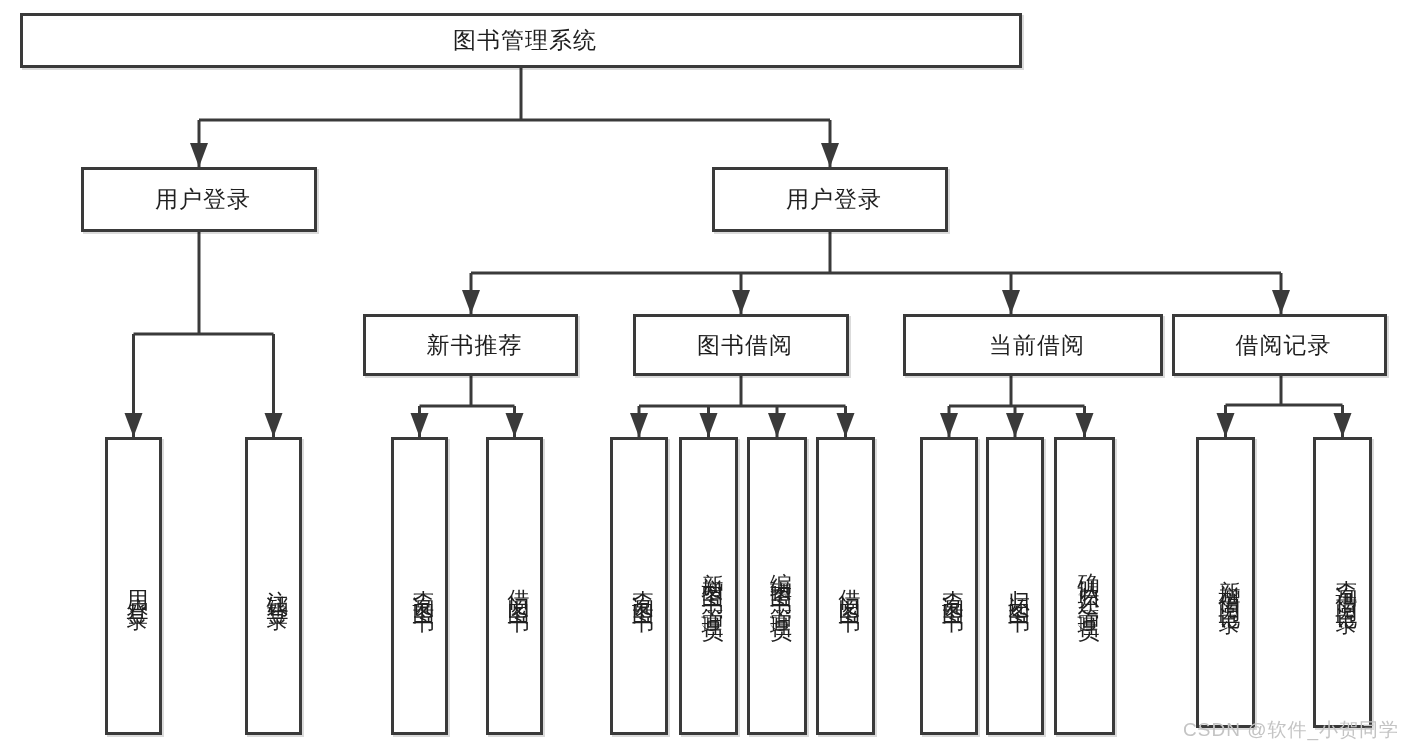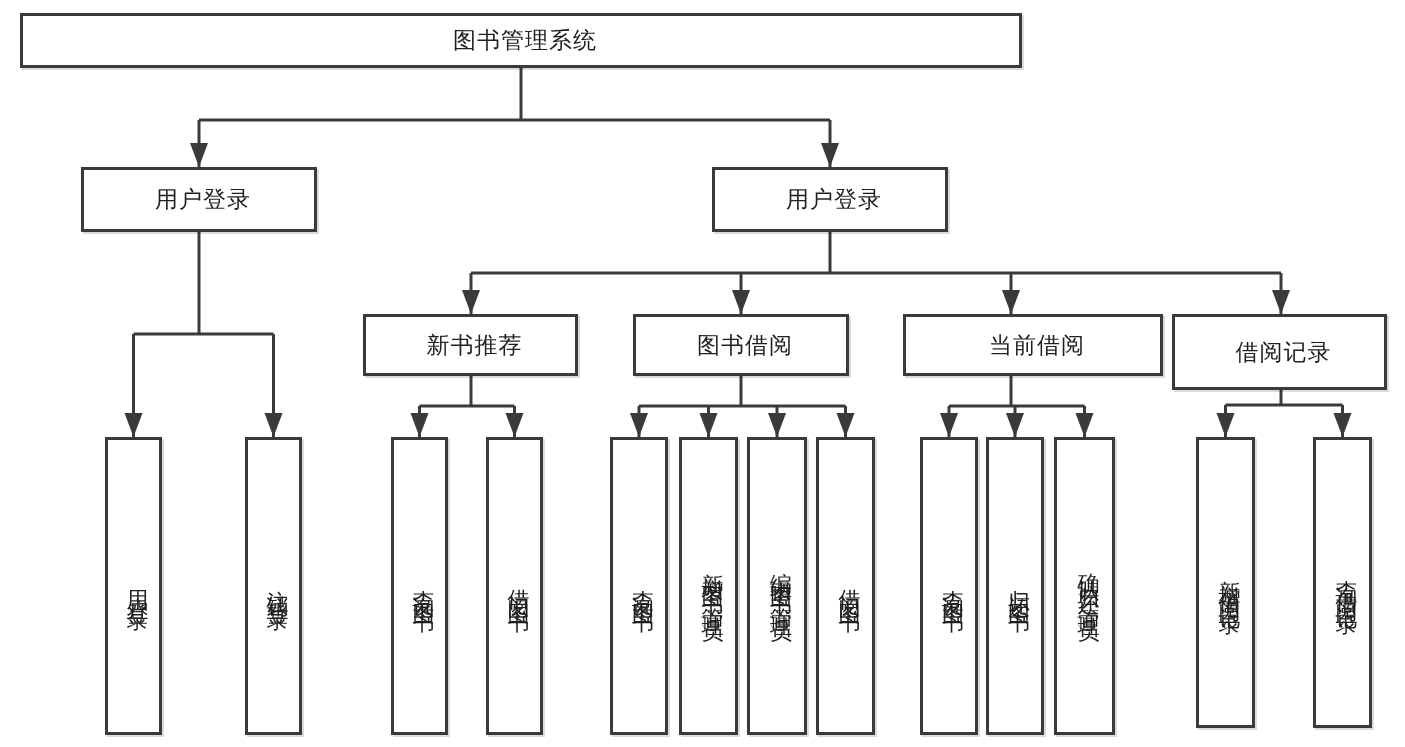--- a/index.html
+++ b/index.html
@@ -116,21 +116,21 @@
 
   <div class="hbox" style="left:363px;top:314px;width:215px;height:62px">
     <span class="lbl">新书推荐</span>
   </div>
   <div class="hbox" style="left:633px;top:314px;width:216px;height:62px">
     <span class="lbl">图书借阅</span>
   </div>
   <div class="hbox" style="left:903px;top:314px;width:260px;height:62px">
     <span class="lbl">当前借阅</span>
   </div>
-  <div class="hbox" style="left:1172px;top:314px;width:215px;height:76px">
+  <div class="hbox" style="left:1172px;top:314px;width:215px;height:62px">
     <span class="lbl">借阅记录</span>
   </div>
 
   <div class="vbox" style="left:105px;top:437px;width:57px;height:298px">
     <span class="vlbl">用户登录</span>
   </div>
   <div class="vbox" style="left:245px;top:437px;width:57px;height:298px">
     <span class="vlbl">注销登录</span>
   </div>
 
@@ -164,13 +164,14 @@
     <span class="vlbl">确认归还（管理员）</span>
   </div>
 
   <div class="vbox" style="left:1196px;top:437px;width:59px;height:291px">
     <span class="vlbl">新增借阅记录</span>
   </div>
   <div class="vbox" style="left:1313px;top:437px;width:59px;height:291px">
     <span class="vlbl">查询借阅记录</span>
   </div>
 
+  <div class="watermark">CSDN @软件_小贺同学</div>
 </div>
 
 </body></html>

